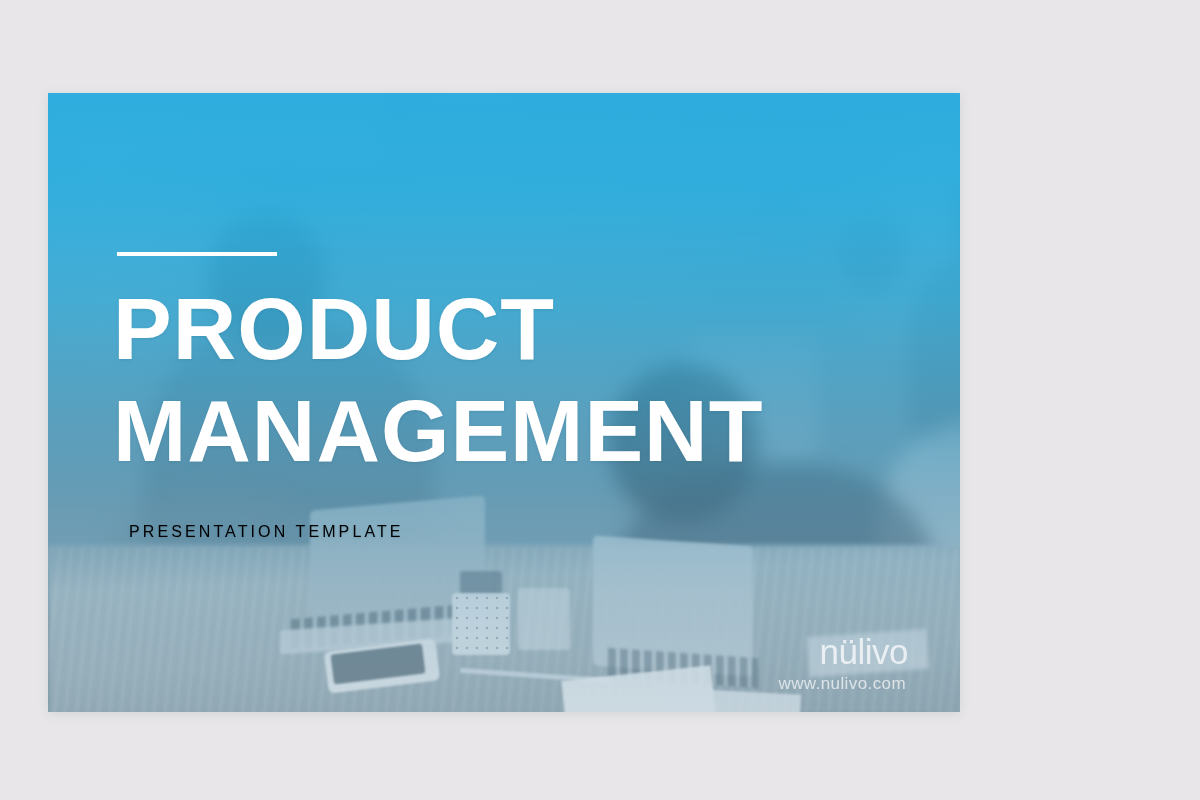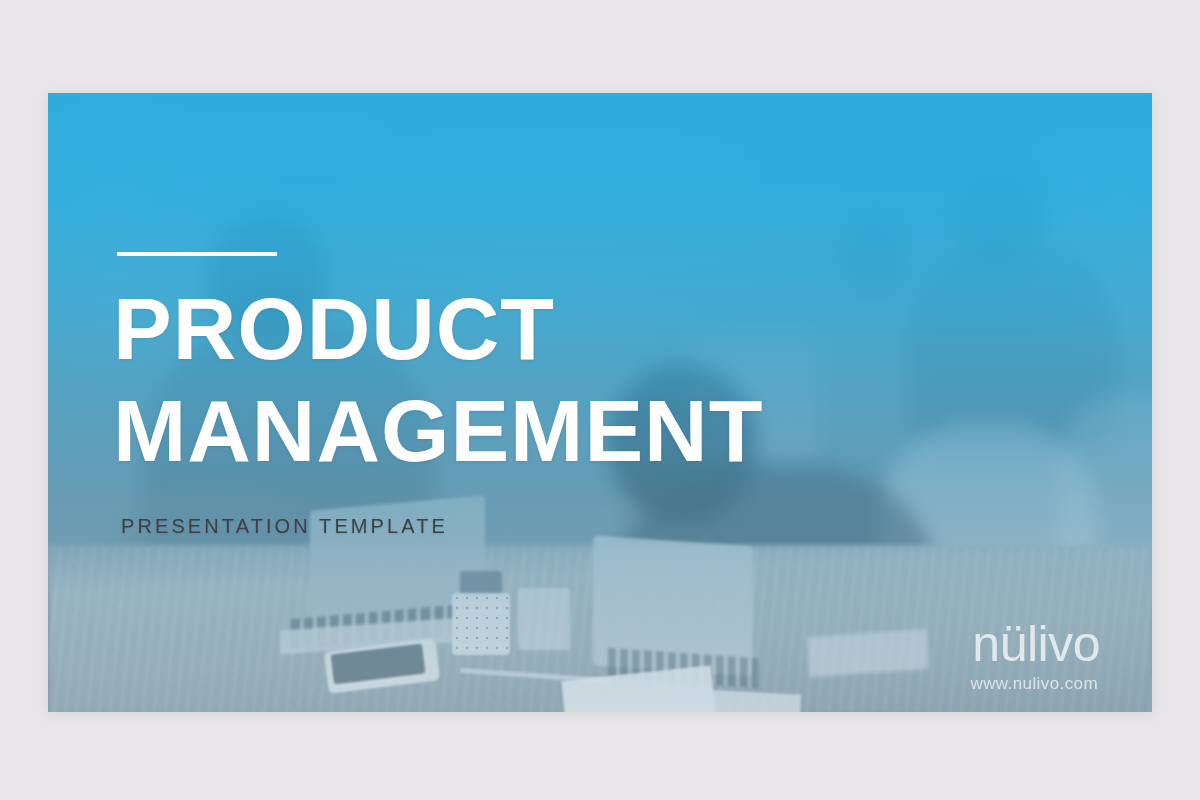--- a/index.html
+++ b/index.html
@@ -19,21 +19,21 @@
     position: relative;
     width: 1200px;
     height: 800px;
   }
 
   
   .slide {
     position: absolute;
     left: 48px;
     top: 93px;
-    width: 1104px;
+    width: 912px;
     height: 619px;
     overflow: hidden;
     background: #2fa9dc;
     box-shadow: 0 2px 10px rgba(80,90,100,0.13);
   }
 
   
   .photo {
     position: absolute;
     inset: 0;
@@ -222,43 +222,43 @@
     font-size: 88px;
     line-height: 1.16;
     letter-spacing: 1px;
     text-shadow: 0 1px 3px rgba(40,90,115,0.18);
     white-space: pre-line;
   }
   .subtitle {
     position: absolute;
     left: 0;
     top: 418px;
-    margin: 4px;
-    color: #404040;
+    margin: 12px;
+    color: #000000;
     font-family: "Liberation Sans", sans-serif;
     font-weight: normal;
-    font-size: 20px;
+    font-size: 16px;
     letter-spacing: 3.1px;
     text-shadow: 0 1px 2px rgba(40,90,115,0.22);
   }
 
   
   .brand {
     position: absolute;
     right: 52px;
     bottom: 18px;
     text-align: right;
     user-select: none;
   }
   .brand-mark {
     display: block;
     margin: 0;
     font-family: "Liberation Sans", sans-serif;
     font-weight: normal;
-    font-size: 50px;
+    font-size: 35px;
     line-height: 1;
     letter-spacing: -0.5px;
     color: rgba(255,255,255,0.72);
   }
   .brand-url {
     display: block;
     margin: 5px 2px 0 16px;
     font-family: "Liberation Sans", sans-serif;
     font-size: 17px;
     letter-spacing: 0.4px;

